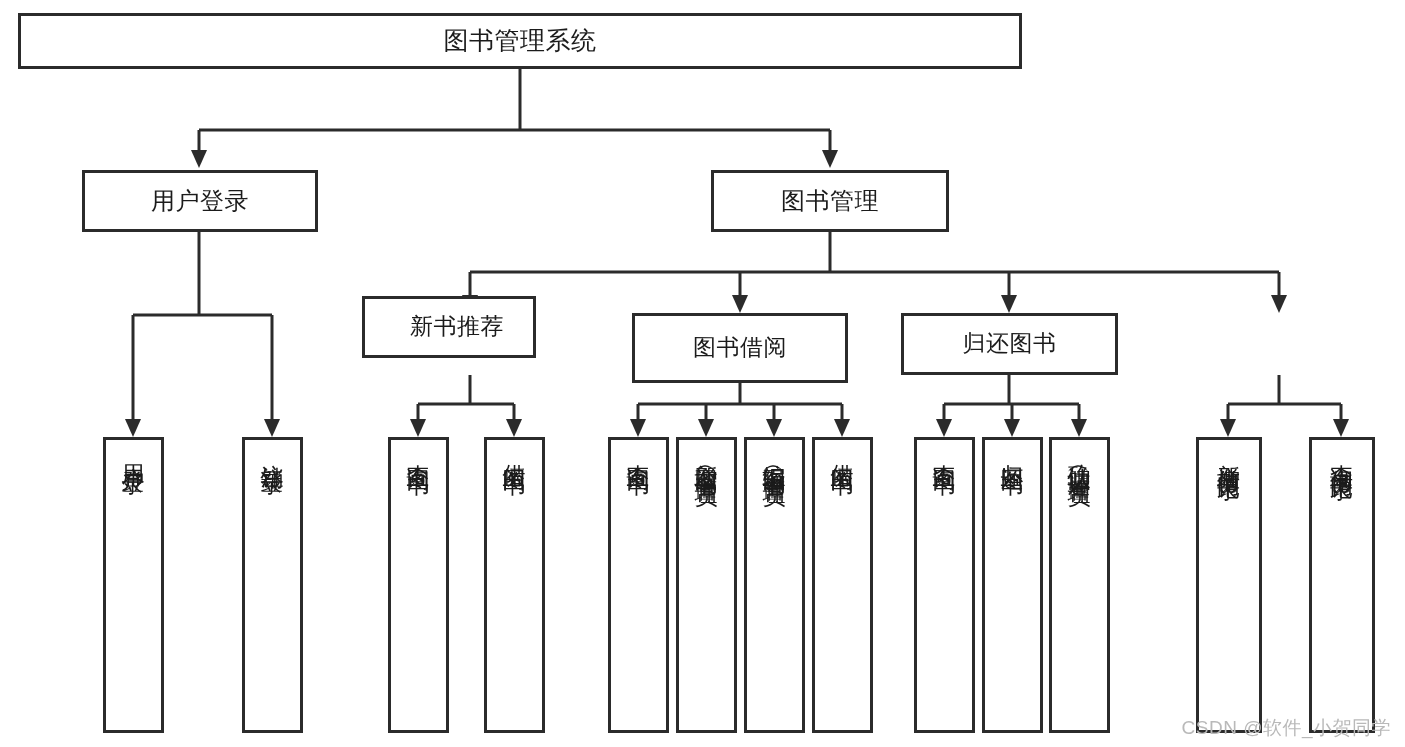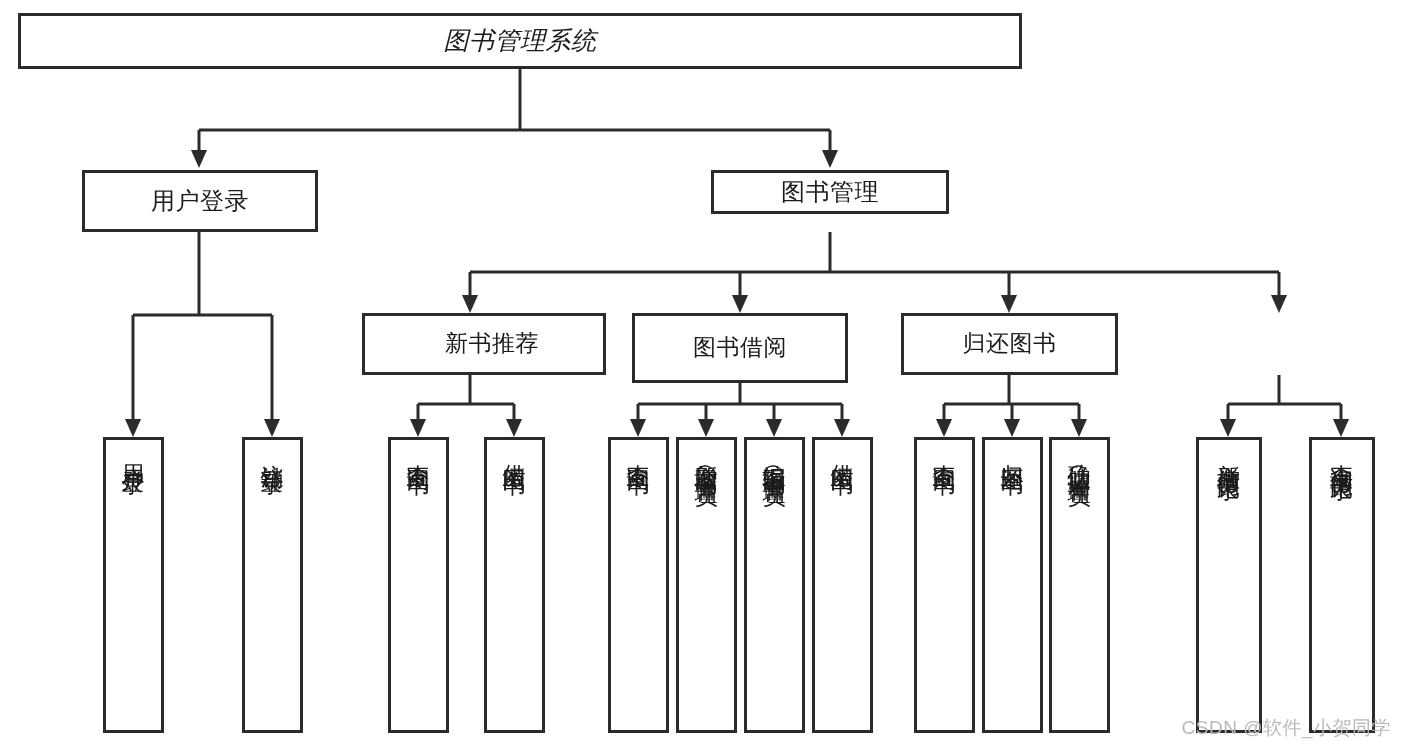--- a/index.html
+++ b/index.html
@@ -24,21 +24,21 @@
     box-sizing: border-box;
     border: 3px solid #2b2b2b;
     background: #ffffff;
     color: #1b1b1b;
     display: flex;
     align-items: center;
     justify-content: center;
     text-align: center;
     z-index: 3;
   }
-  .node.root        { font-size: 25px; font-style: italic; }
+  .node.root        { font-size: 25px; }
   .node.level2      { font-size: 24px; }
   .node.level3      { font-size: 23px; }
   .node.leaf {
     border-width: 3px;
     font-size: 23px;
     align-items: flex-start;
     justify-content: center;
     padding-top: 6px;
   }
   .node .label {
@@ -150,25 +150,25 @@
   </svg>
 
   <div class="node root" style="left:18px; top:13px; width:1004px; height:56px;">
     <span class="label">图书管理系统</span>
   </div>
 
   <div class="node level2" style="left:82px; top:170px; width:236px; height:62px;">
     <span class="label">用户登录</span>
   </div>
 
-  <div class="node level2" style="left:711px; top:170px; width:238px; height:44px;">
+  <div class="node level2" style="left:711px; top:170px; width:238px; height:62px;">
     <span class="label">图书管理</span>
   </div>
 
-  <div class="node level3" style="left:362px; top:313px; width:244px; height:62px;padding-left:16px;">
+  <div class="node level3" style="left:362px; top:296px; width:174px; height:62px;padding-left:16px;">
     <span class="label">新书推荐</span>
   </div>
 
   <div class="node level3" style="left:632px; top:313px; width:216px; height:70px;">
     <span class="label">图书借阅</span>
   </div>
 
   <div class="node level3" style="left:901px; top:313px; width:217px; height:62px;">
     <span class="label">归还图书</span>
   </div>

